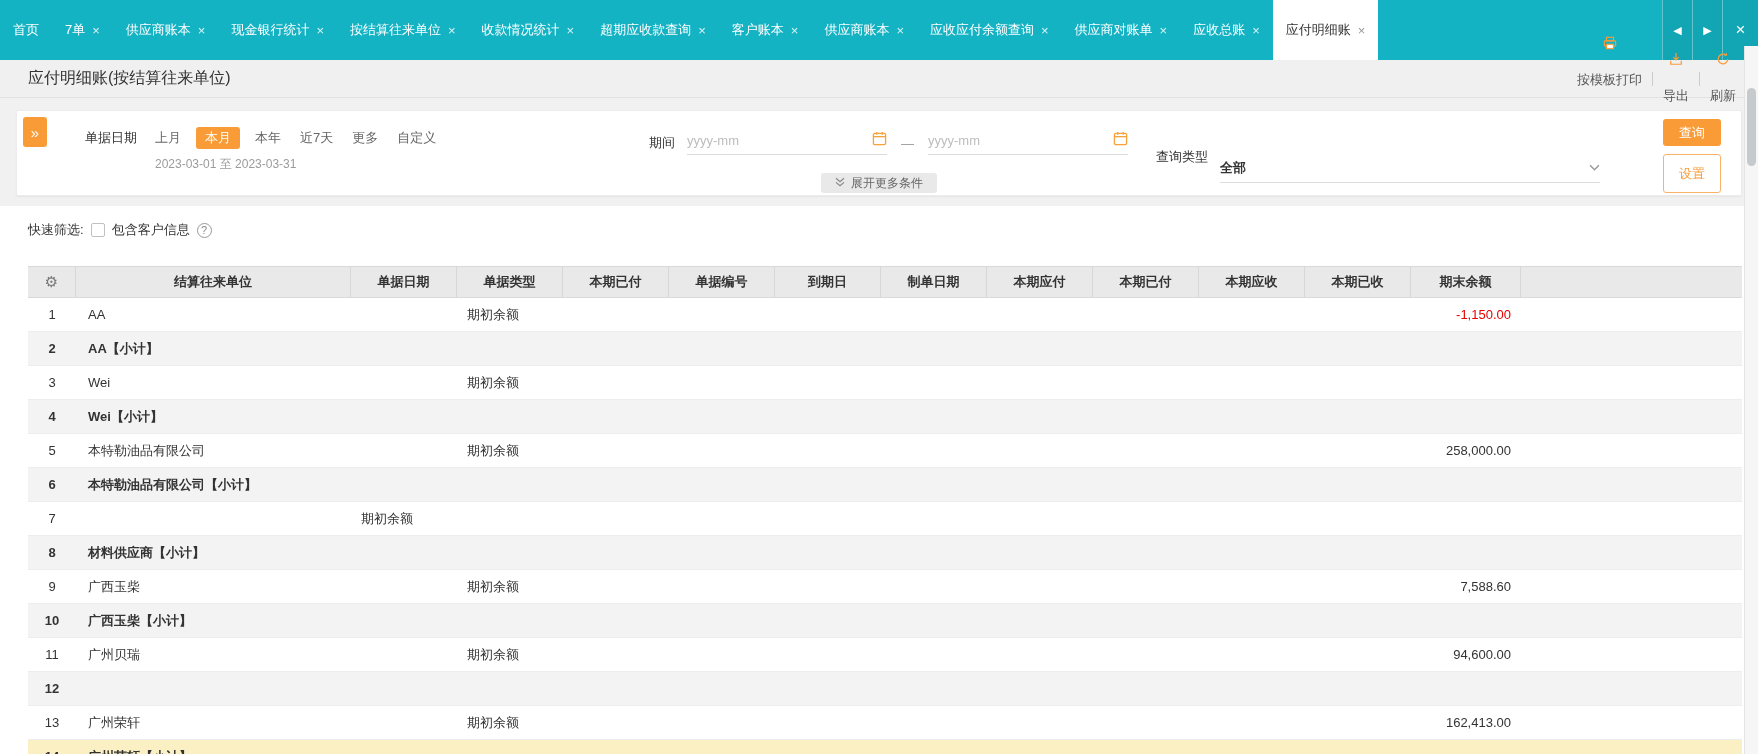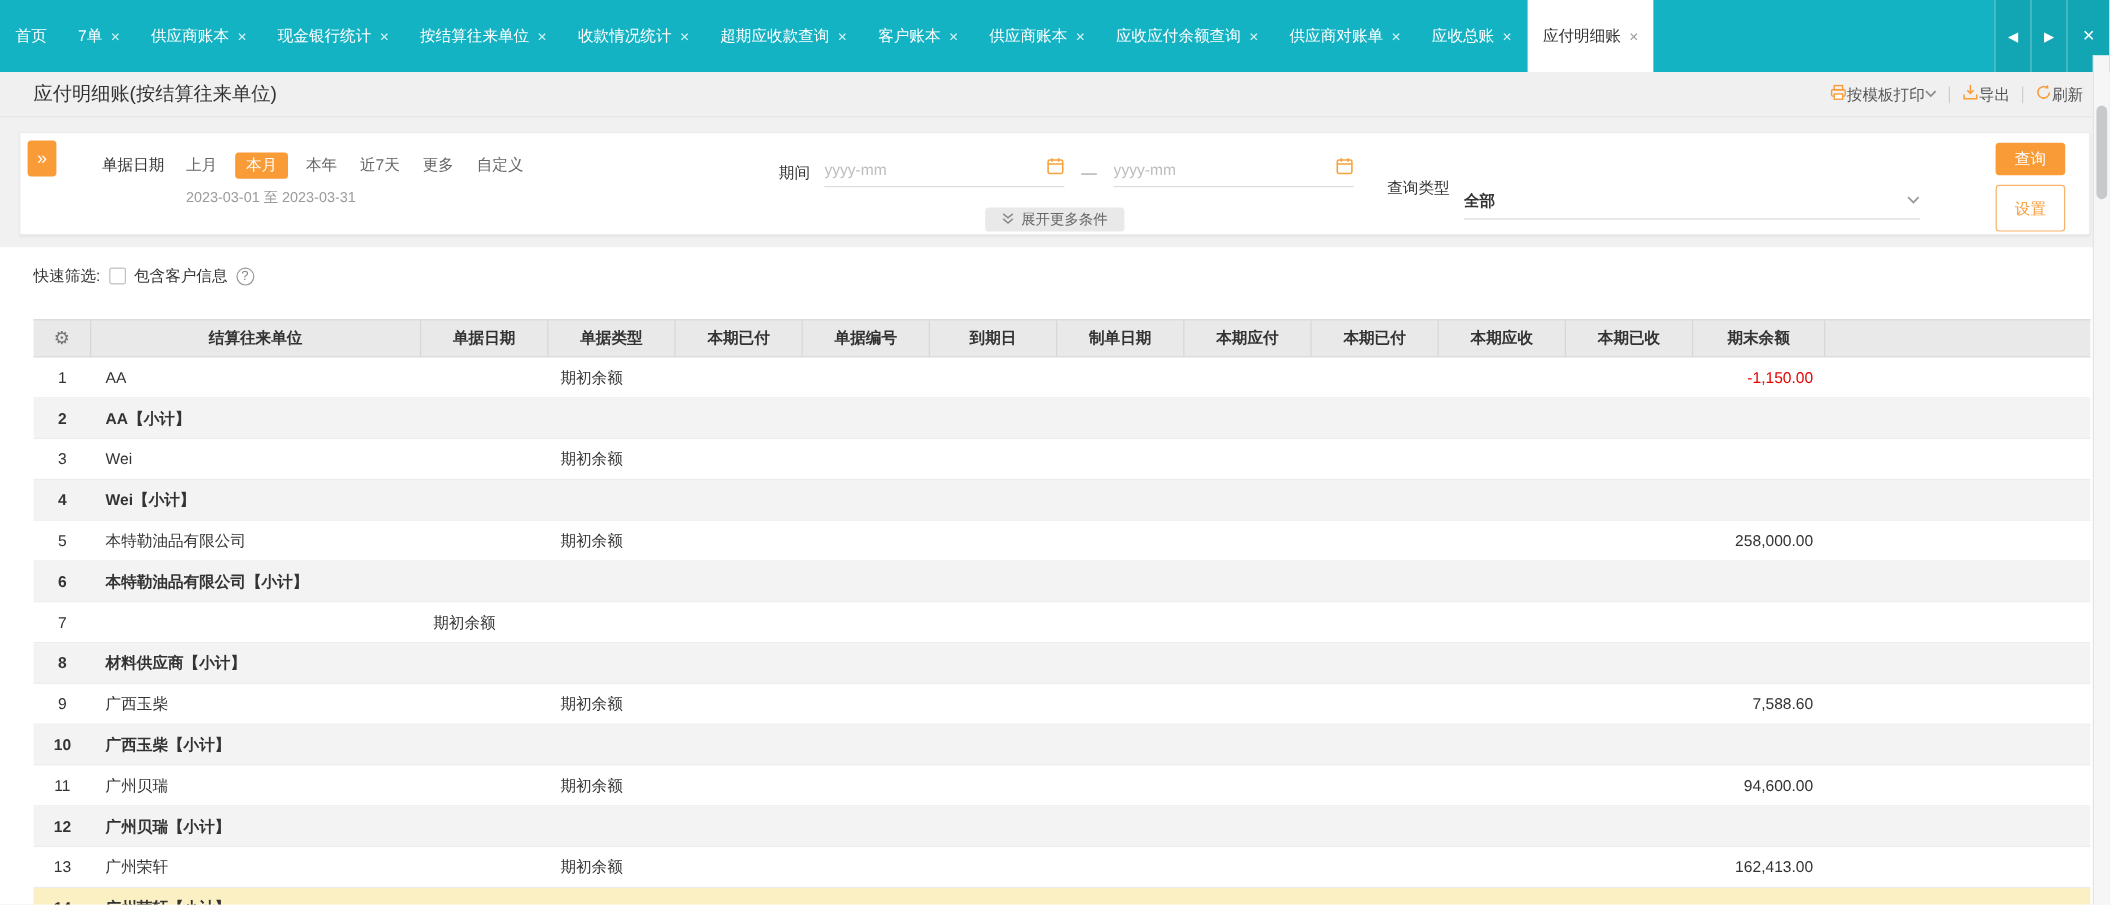--- a/index.html
+++ b/index.html
@@ -17,21 +17,21 @@
   .tab-controls { margin-left:auto; display:flex; }
   .tc-btn { width:30px; display:flex; align-items:center; justify-content:center; color:#fff; font-size:11px;
             background:rgba(0,0,0,.08); border-left:1px solid rgba(255,255,255,.35); cursor:pointer; }
   .tc-close { width:36px; font-size:17px; }
 
   
   .titlebar { height:38px; background:#f0f0f0; border-bottom:1px solid #e2e2e2; display:flex; align-items:center;
               justify-content:space-between; padding:0 22px 0 28px; }
   .page-title { font-size:16px; color:#333; }
   .tb-actions { display:flex; align-items:center; font-size:13px; color:#555; }
-  .tb-action { display:flex; align-items:center; gap:0; cursor:pointer; }
+  .tb-action { display:flex; align-items:center; gap:18px; cursor:pointer;flex-direction:column; }
   .tb-sep { width:1px; height:14px; background:#ccc; margin:0 10px; }
 
   
   .filter-zone { background:#f1f1f1; padding:12px 16px 10px; }
   .filter-card { position:relative; height:86px; background:#fff; border:1px solid #ececec; border-radius:2px;
                  box-shadow:0 1px 2px rgba(0,0,0,.05); }
   .collapse-btn { position:absolute; left:6px; top:6px; width:24px; height:30px; background:#f99b37; color:#fff;
                   border:none; border-radius:3px; font-size:15px; display:flex; align-items:center; justify-content:center; cursor:pointer; }
   .flabel { font-size:13px; color:#333; }
   .fg-date { position:absolute; left:68px; top:16px; }
@@ -447,21 +447,20 @@
           <div class="cell c7"></div>
           <div class="cell c8"></div>
           <div class="cell c9"></div>
           <div class="cell c10"></div>
           <div class="cell c11"></div>
           <div class="cell c12">94,600.00</div>
           <div class="cell c13"></div>
         </div>
         <div class="trow subtotal">
           <div class="cell c0">12</div>
-          <div class="cell c1">广州贝瑞【小计】</div>
           <div class="cell c2"></div>
           <div class="cell c3"></div>
           <div class="cell c4"></div>
           <div class="cell c5"></div>
           <div class="cell c6"></div>
           <div class="cell c7"></div>
           <div class="cell c8"></div>
           <div class="cell c9"></div>
           <div class="cell c10"></div>
           <div class="cell c11"></div>

